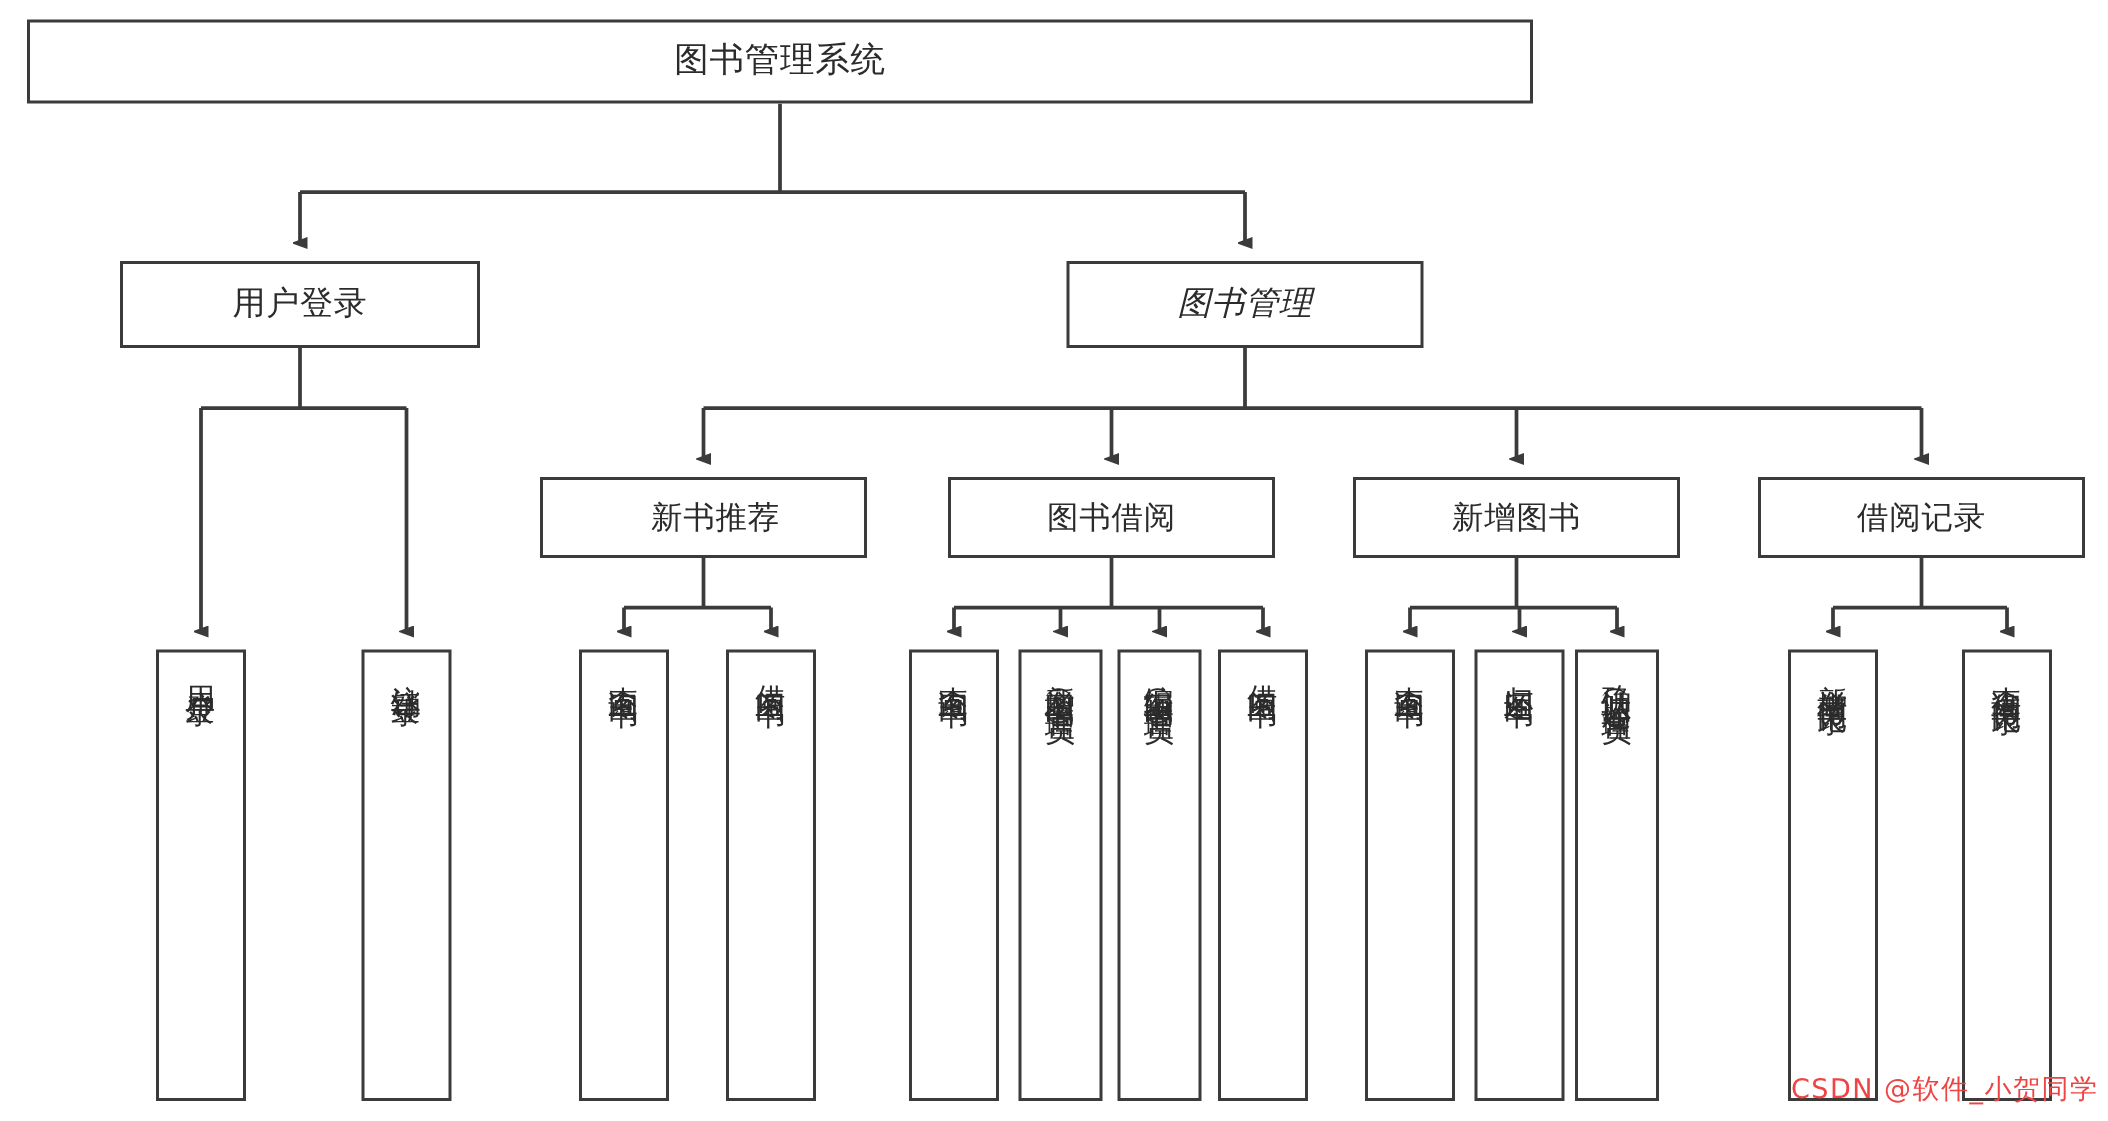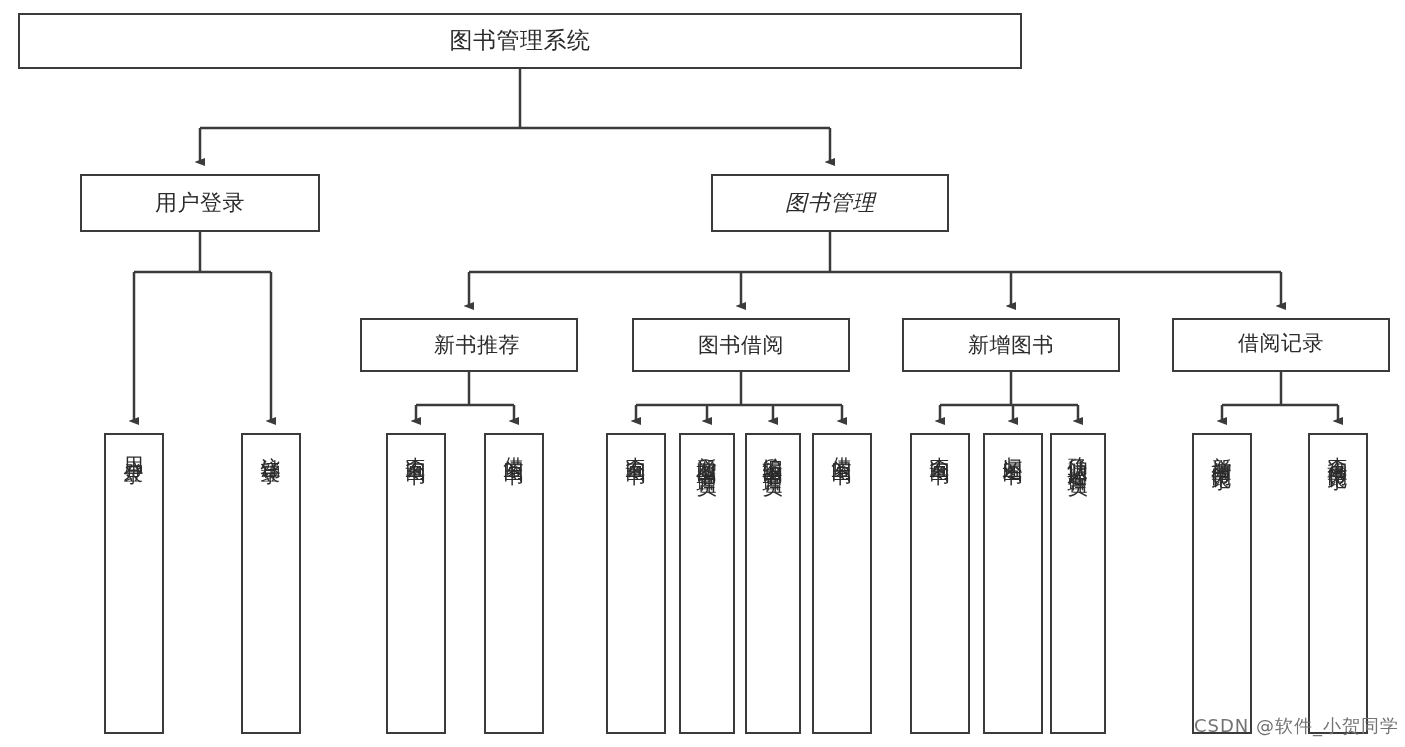--- a/index.html
+++ b/index.html
@@ -53,21 +53,21 @@
     letter-spacing: 3px;
     white-space: nowrap;
   }
   .node-leaf {
     align-items: flex-start;
     justify-content: center;
     padding-top: 6px;
   }
   .watermark {
     position: absolute;
-    color: #737373;
+    color: #ef4444;
     font-size: 18px;
     letter-spacing: 1px;
     white-space: nowrap;
     user-select: none;
   }
 </style>
 </head>
 <body>
 
 <div id="diagram-root">
@@ -135,21 +135,21 @@
 
   <div class="node node-l2" style="left:360px; top:318px; width:218px; height:54px;padding-left:16px;">
     <span class="label">新书推荐</span>
   </div>
   <div class="node node-l2" style="left:632px; top:318px; width:218px; height:54px;">
     <span class="label">图书借阅</span>
   </div>
   <div class="node node-l2" style="left:902px; top:318px; width:218px; height:54px;">
     <span class="label">新增图书</span>
   </div>
-  <div class="node node-l2" style="left:1172px; top:318px; width:218px; height:54px;font-family:Liberation Mono, monospace;">
+  <div class="node node-l2" style="left:1172px; top:318px; width:218px; height:54px;">
     <span class="label">借阅记录</span>
   </div>
 
   <div class="node node-leaf" style="left:104px; top:433px; width:60px; height:301px;">
     <span class="label">用户登录</span>
   </div>
   <div class="node node-leaf" style="left:241px; top:433px; width:60px; height:301px;">
     <span class="label">注销登录</span>
   </div>
 

